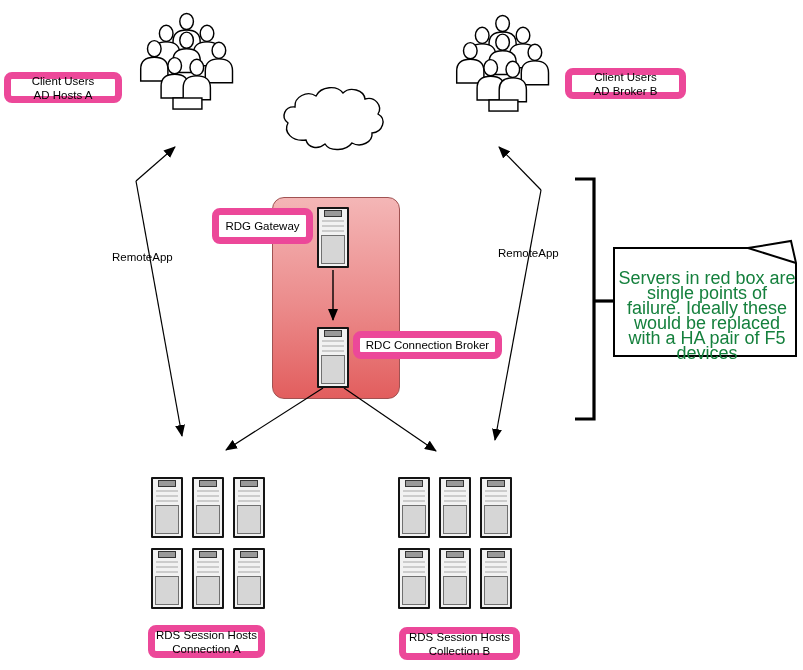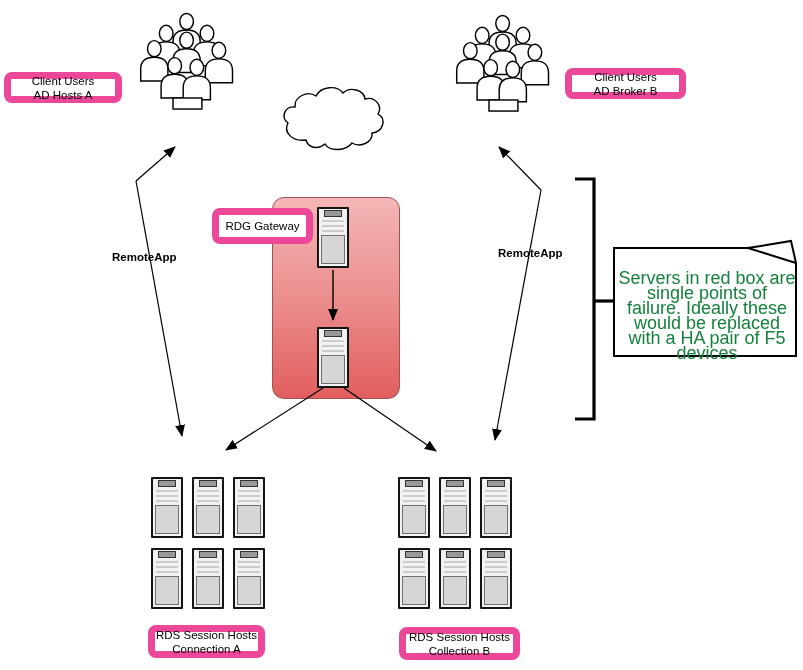--- a/index.html
+++ b/index.html
@@ -16,21 +16,21 @@
   .s-vents{width:22px;margin:3px auto 0;}
   .s-vents i{display:block;height:2px;background:#ccc;margin-bottom:3px;}
   .s-door{position:absolute;bottom:2px;left:2px;right:2px;height:27px;
           background:#d6d6d6;border:1px solid #707070;}
   
   .lbl{position:absolute;background:#fff;border:7px solid #ec4899;border-radius:8px;
        font-size:11.5px;line-height:14px;text-align:center;display:flex;
        flex-direction:column;justify-content:center;box-sizing:border-box;z-index:4;
        color:#000;}
   
-  .freetext{position:absolute;font-size:11.5px;color:#000;z-index:4;font-weight:bold;}
+  .freetext{position:absolute;font-size:11.5px;color:#000;z-index:4;}
   .note-text{position:absolute;left:618px;top:271px;width:178px;text-align:center;
              font-size:18px;line-height:15px;color:#15803d;z-index:4;}
   
   #overlay{position:absolute;left:0;top:0;z-index:2;}
 </style>
 </head>
 <body>
 
 <div id="canvas">
 
@@ -239,20 +239,23 @@
 
   <div class="lbl" style="left:565px;top:68px;width:121px;height:31px">
     <span>Client Users</span>
     <span>AD Broker B</span>
   </div>
 
   <div class="lbl" style="left:212px;top:208px;width:101px;height:36px">
     <span>RDG Gateway</span>
   </div>
 
+  <div class="lbl" style="left:353px;top:331px;width:149px;height:28px">
+    <span>RDC Connection Broker</span>
+  </div>
 
   <div class="lbl" style="left:148px;top:625px;width:117px;height:33px">
     <span>RDS Session Hosts</span>
     <span>Connection A</span>
   </div>
 
   <div class="lbl" style="left:399px;top:627px;width:121px;height:33px">
     <span>RDS Session Hosts</span>
     <span>Collection B</span>
   </div>

